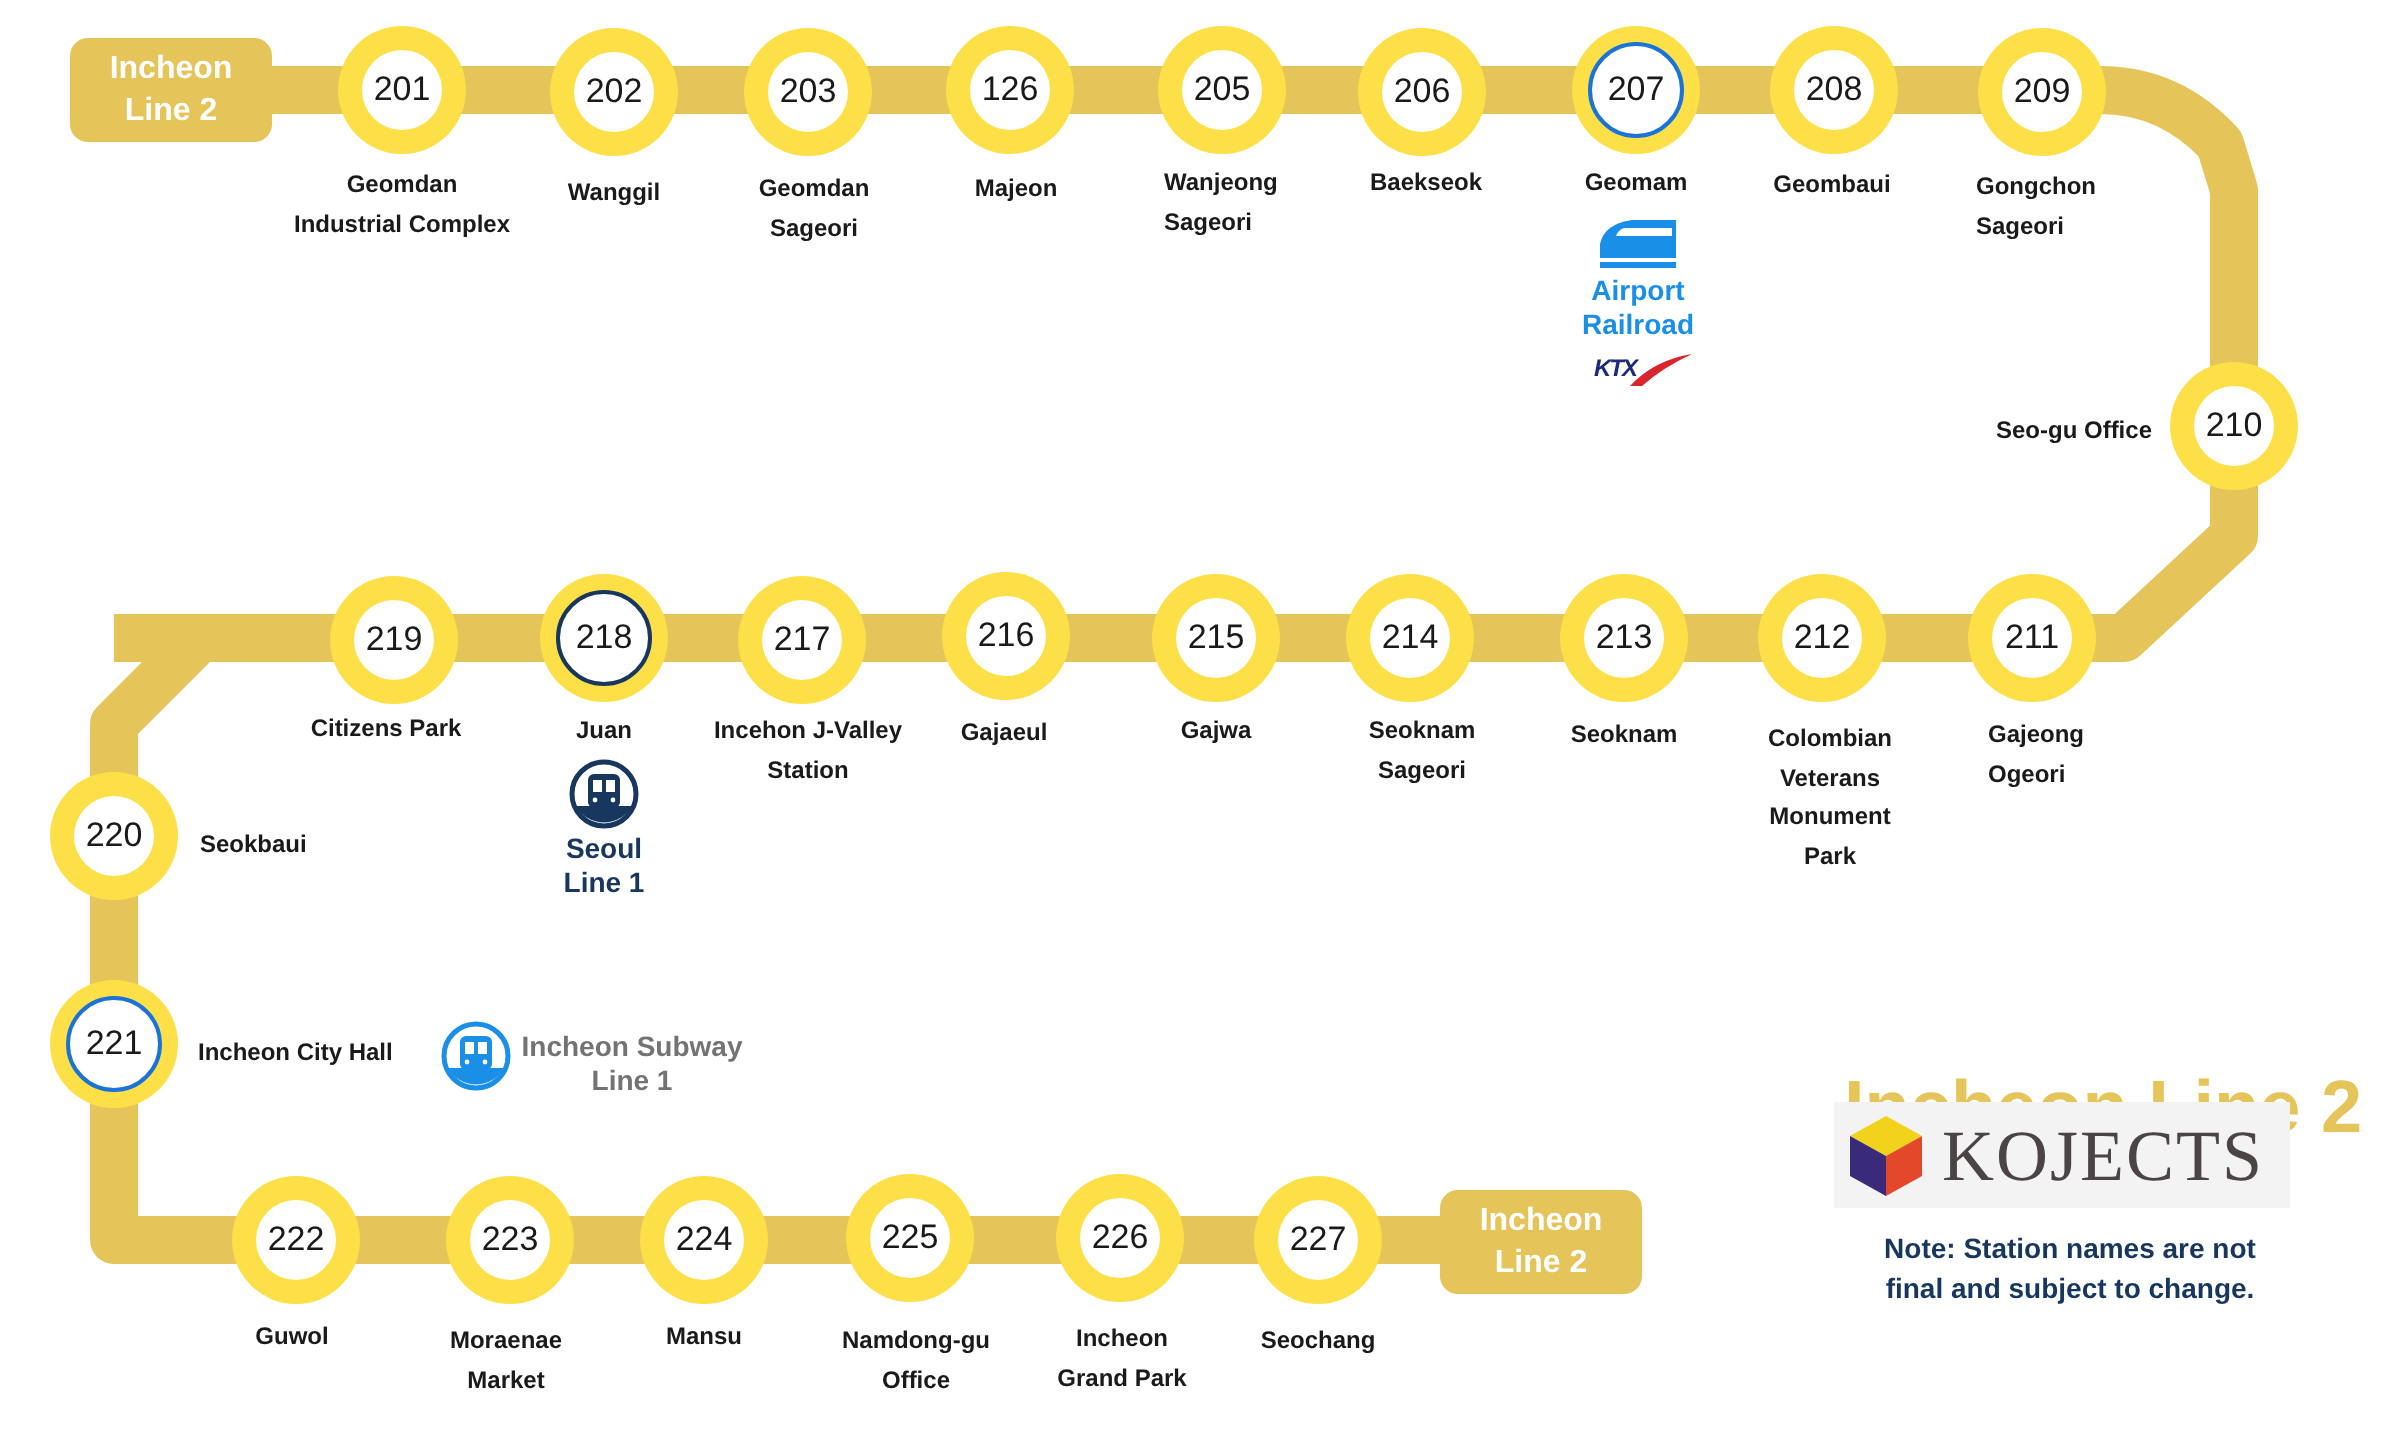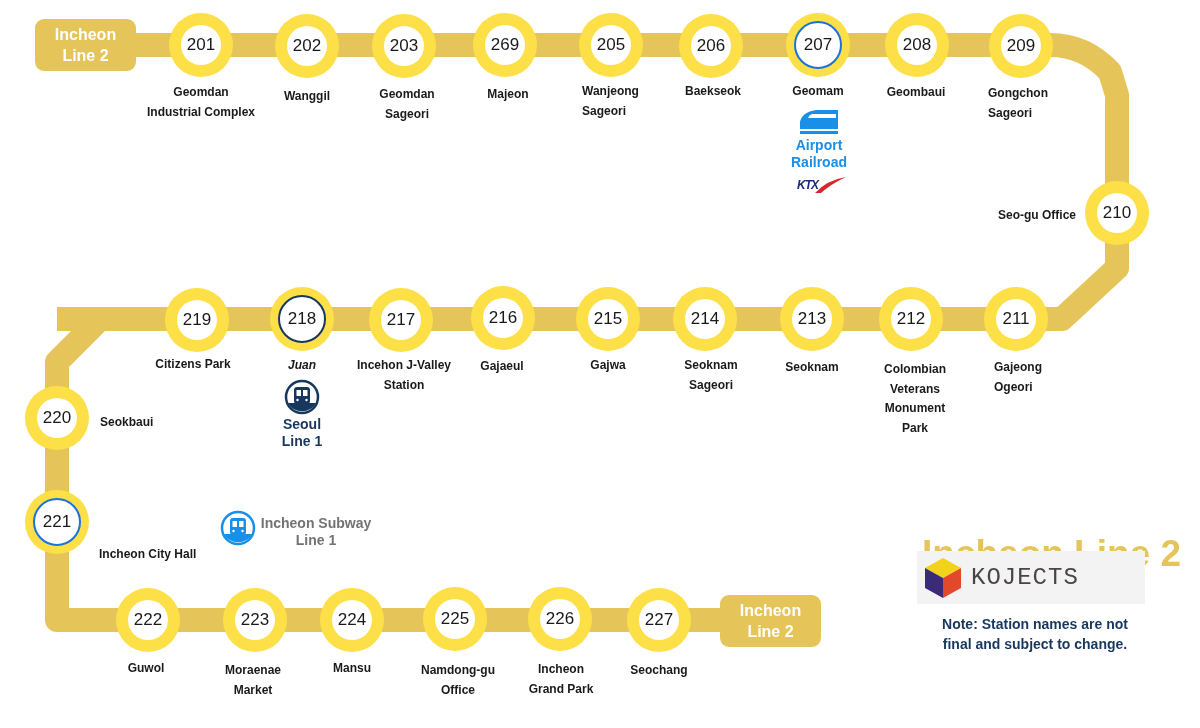--- a/index.html
+++ b/index.html
@@ -19,21 +19,21 @@
   .label.left { text-align:left; transform:none; }
   .label.right { text-align:right; transform:translateX(-100%); }
   .terminal { position:absolute; background:#e5c55a; border-radius:9px; color:#ffffff;
               font-weight:bold; font-size:16px; line-height:21px; text-align:center;
               display:flex; flex-direction:column; align-items:center; justify-content:center; cursor:pointer; }
   .transfer-text { position:absolute; font-weight:bold; font-size:14px; line-height:17px;
                    text-align:center; white-space:pre-line; }
   .title { position:absolute; left:922px; top:498px; font-size:37px; font-weight:bold; color:#e5c55a;margin-top:35px; }
   .logo { position:absolute; left:917px; top:551px; width:228px; height:53px; background:#f3f3f3;
           display:flex; align-items:center; }
-  .logo .word { font-size:24px; color:#4a4444; letter-spacing:1px; margin-left:8px; font-family:Liberation Mono, monospace; }
+  .logo .word { font-size:36px; color:#4a4444; letter-spacing:1px; margin-left:8px; font-family:Liberation Serif, serif; }
   .note { position:absolute; left:920px; top:614px; width:230px; text-align:center;
           font-size:14px; font-weight:bold; color:#17375e; line-height:20px; white-space:pre-line; }
 </style>
 </head>
 <body>
 
 <svg id="route" viewBox="0 0 1200 728">
   <g fill="none" stroke="#e5c55a" stroke-width="24" stroke-linejoin="round" stroke-linecap="butt">
 
     <path d="M 120 45 L 1050 45 Q 1085 45 1110 72 L 1117 95 L 1117 213 L 1117 268 L 1062 319 L 57 319"></path>
@@ -64,21 +64,21 @@
   </div>
 <div class="label" style="left:307px;top:86px;">Wanggil</div>
 
 <div class="station" style="left:404px;top:46px;">
     <div class="inner">203</div>
   </div>
 <div class="label" style="left:407px;top:84px;">Geomdan
 Sageori</div>
 
 <div class="station" style="left:505px;top:45px;">
-    <div class="inner">269</div>
+    <div class="inner">126</div>
   </div>
 <div class="label" style="left:508px;top:84px;">Majeon</div>
 
 <div class="station" style="left:611px;top:45px;">
     <div class="inner">205</div>
   </div>
 <div class="label left" style="left:582px;top:81px;">Wanjeong
 Sageori</div>
 
 <div class="station" style="left:711px;top:46px;">
@@ -144,36 +144,36 @@
 
 <div class="station" style="left:401px;top:320px;">
     <div class="inner">217</div>
   </div>
 <div class="label" style="left:404px;top:355px;">Incehon J-Valley
 Station</div>
 
 <div class="station ring-navy" style="left:302px;top:319px;">
     <div class="inner">218</div>
   </div>
-<div class="label" style="left:302px;top:355px;font-style:italic;">Juan</div>
+<div class="label" style="left:302px;top:355px;">Juan</div>
 
 <div class="station" style="left:197px;top:320px;">
     <div class="inner">219</div>
   </div>
 <div class="label" style="left:193px;top:354px;">Citizens Park</div>
 
 <div class="station" style="left:57px;top:418px;">
     <div class="inner">220</div>
   </div>
 <div class="label left" style="left:100px;top:412px;">Seokbaui</div>
 
 <div class="station ring-blue" style="left:57px;top:522px;">
     <div class="inner">221</div>
   </div>
-<div class="label left" style="left:99px;top:544px;">Incheon City Hall</div>
+<div class="label left" style="left:99px;top:516px;">Incheon City Hall</div>
 
 <div class="station" style="left:148px;top:620px;">
     <div class="inner">222</div>
   </div>
 <div class="label" style="left:146px;top:658px;">Guwol</div>
 
 <div class="station" style="left:255px;top:620px;">
     <div class="inner">223</div>
   </div>
 <div class="label" style="left:253px;top:660px;">Moraenae

